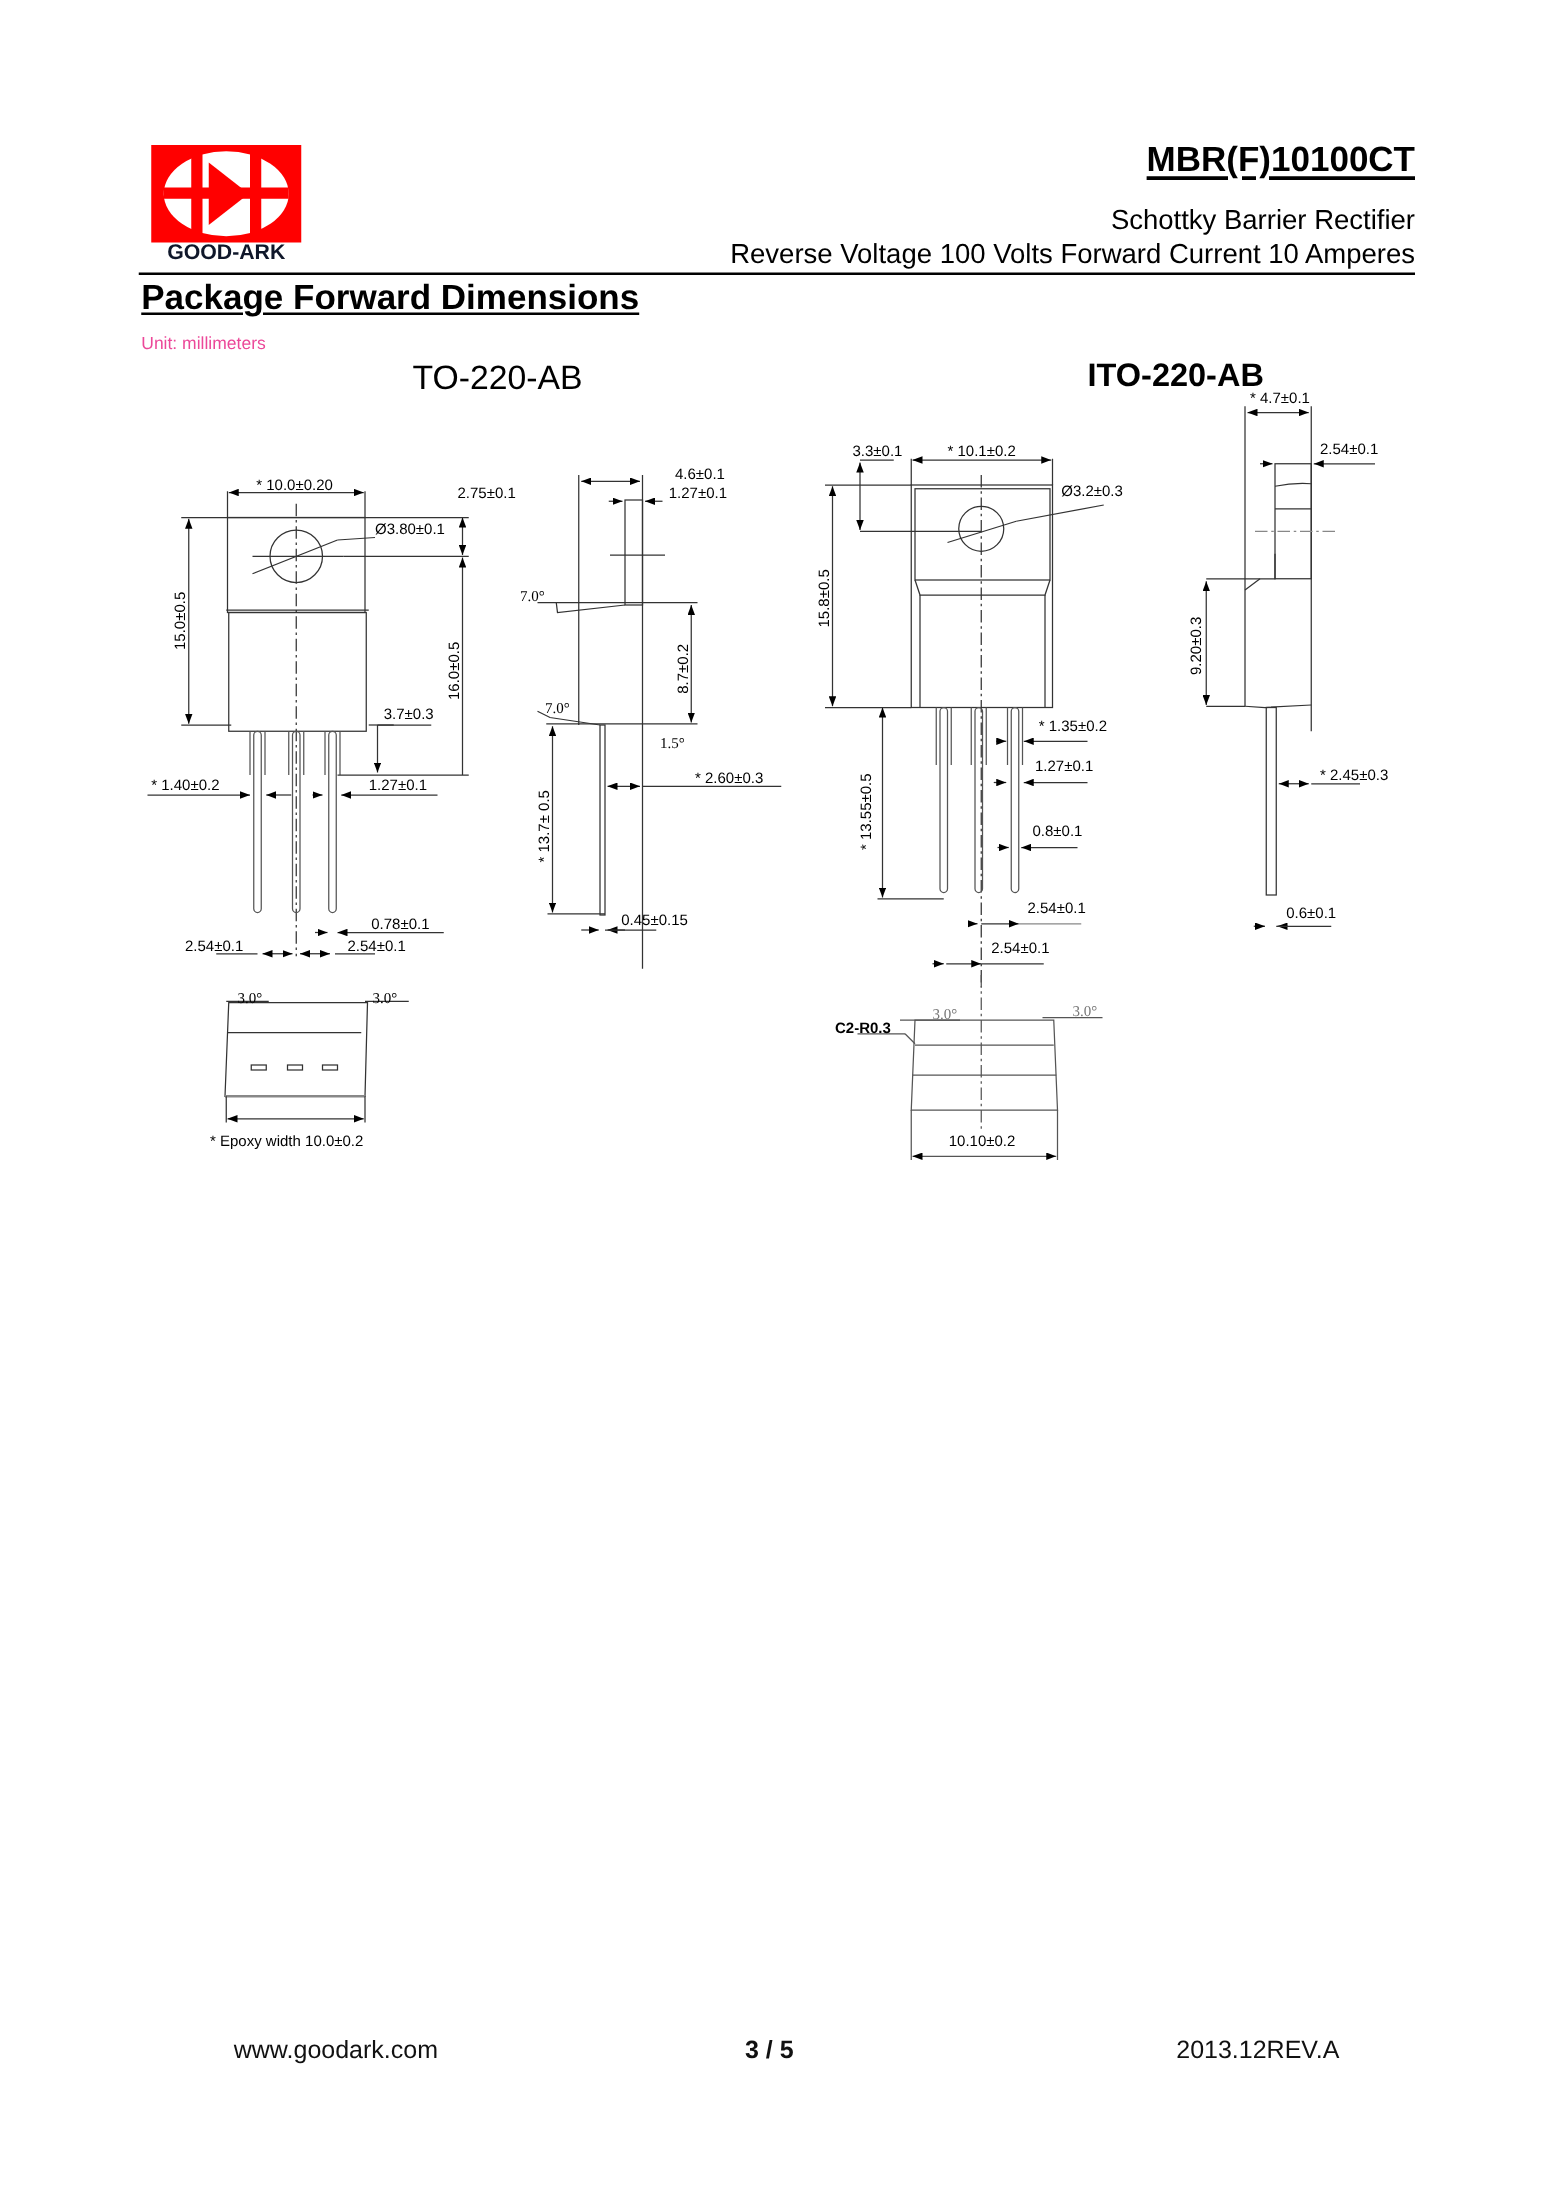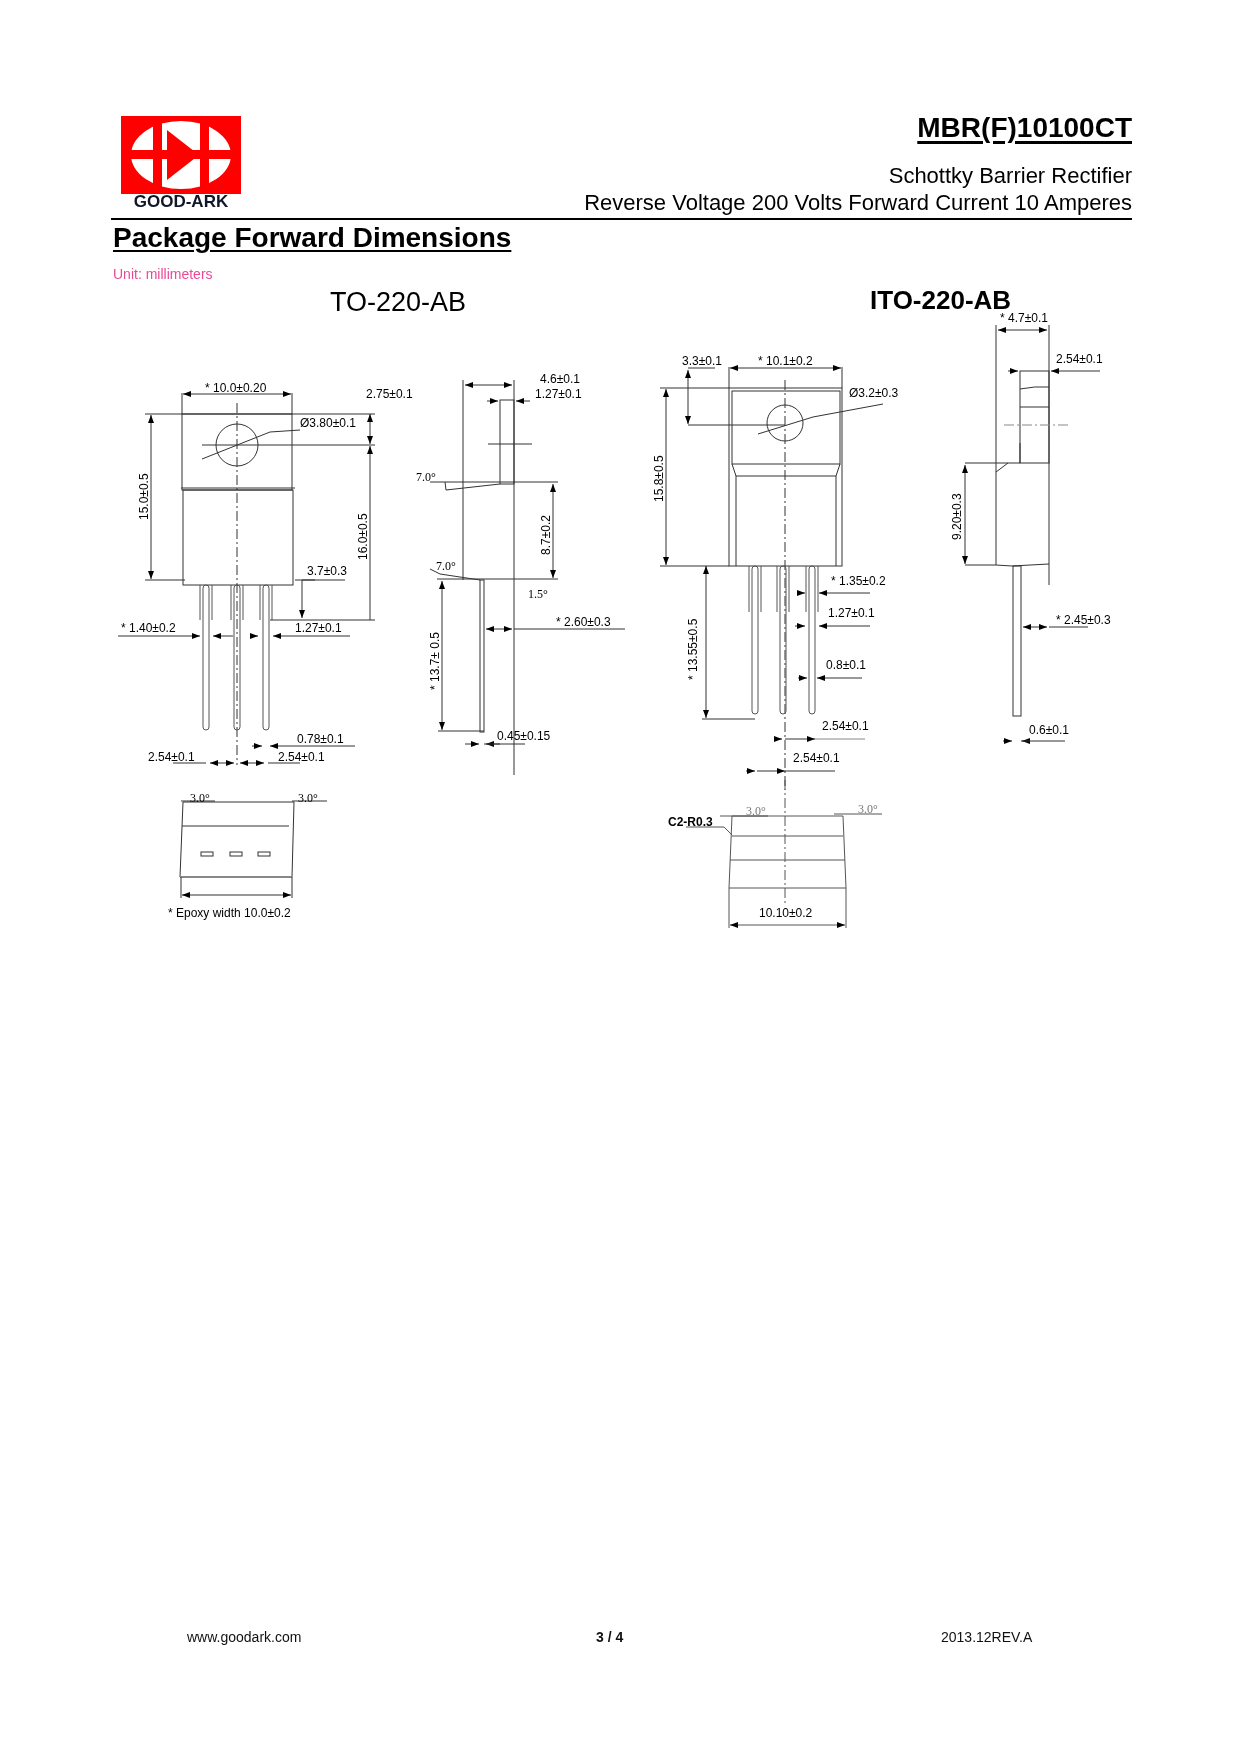--- a/index.html
+++ b/index.html
@@ -12,21 +12,21 @@
   .sub1 { right:108px; top:163px; font-size:22px; }
   .sub2 { right:108px; top:190px; font-size:22px; }
   .rule { left:111px; top:218px; width:1021px; height:2px; background:#000; }
   .section { left:113px; top:222px; font-size:28px; font-weight:bold; text-decoration:underline; text-decoration-thickness:2px; text-underline-offset:3px; }
   .unit { left:113px; top:266px; font-size:14px; color:#ec4899; }
   .pkg1 { left:330px; top:287px; font-size:27px; }
   .pkg2 { left:870px; top:285px; font-size:26px;font-weight:bold; }
   svg.draw { position:absolute; left:0; top:0; width:1240px; height:1000px; }
   svg text { font-family:"Liberation Sans", sans-serif; font-size:12px; }
   svg text.serif { font-family:"Liberation Serif", serif; font-size:12px; }
-  .footer { top:1629px; font-size:14px; color:#111; }
+  .footer { top:1629px; font-size:20px; color:#111; }
   .f-left { left:187px; }
   .f-mid { left:596px; font-weight:bold; }
   .f-right { left:941px; }
 </style>
 </head>
 <body>
 
 <div class="abs logo">
   <div class="logo-box">
     <svg width="120" height="78" viewBox="0 0 120 78">
@@ -35,21 +35,21 @@
       <rect x="79" y="6" width="9" height="66" fill="#ff0000"></rect>
       <rect x="10" y="34" width="100" height="9" fill="#ff0000"></rect>
       <polygon points="46,14 46,64 78,39" fill="#ff0000"></polygon>
     </svg>
   </div>
   <div class="logo-text">GOOD-ARK</div>
 </div>
 
 <div class="abs title">MBR(F)10100CT</div>
 <div class="abs sub1">Schottky Barrier Rectifier</div>
-<div class="abs sub2">Reverse Voltage 200 Volts Forward Current 10 Amperes</div>
+<div class="abs sub2">Reverse Voltage 100 Volts Forward Current 10 Amperes</div>
 <div class="abs rule"></div>
 
 <div class="abs section">Package Forward Dimensions</div>
 <div class="abs unit">Unit: millimeters</div>
 <div class="abs pkg1">TO-220-AB</div>
 <div class="abs pkg2">ITO-220-AB</div>
 
 <svg class="draw" viewBox="0 0 1240 1000">
   <defs>
     <marker id="ar" markerWidth="8" markerHeight="6" refX="8" refY="3" orient="auto-start-reverse">
@@ -277,14 +277,14 @@
   </g>
   <g fill="#000" stroke="none">
     <text x="668" y="826" font-weight="bold">C2-R0.3</text>
     <text class="serif" x="746" y="815" fill="#777">3.0°</text>
     <text class="serif" x="858" y="813" fill="#777">3.0°</text>
     <text x="759" y="917">10.10±0.2</text>
   </g>
 </svg>
 
 <div class="abs footer f-left">www.goodark.com</div>
-<div class="abs footer f-mid">3 / 4</div>
+<div class="abs footer f-mid">3 / 5</div>
 <div class="abs footer f-right">2013.12REV.A</div>
 
 </body></html>

